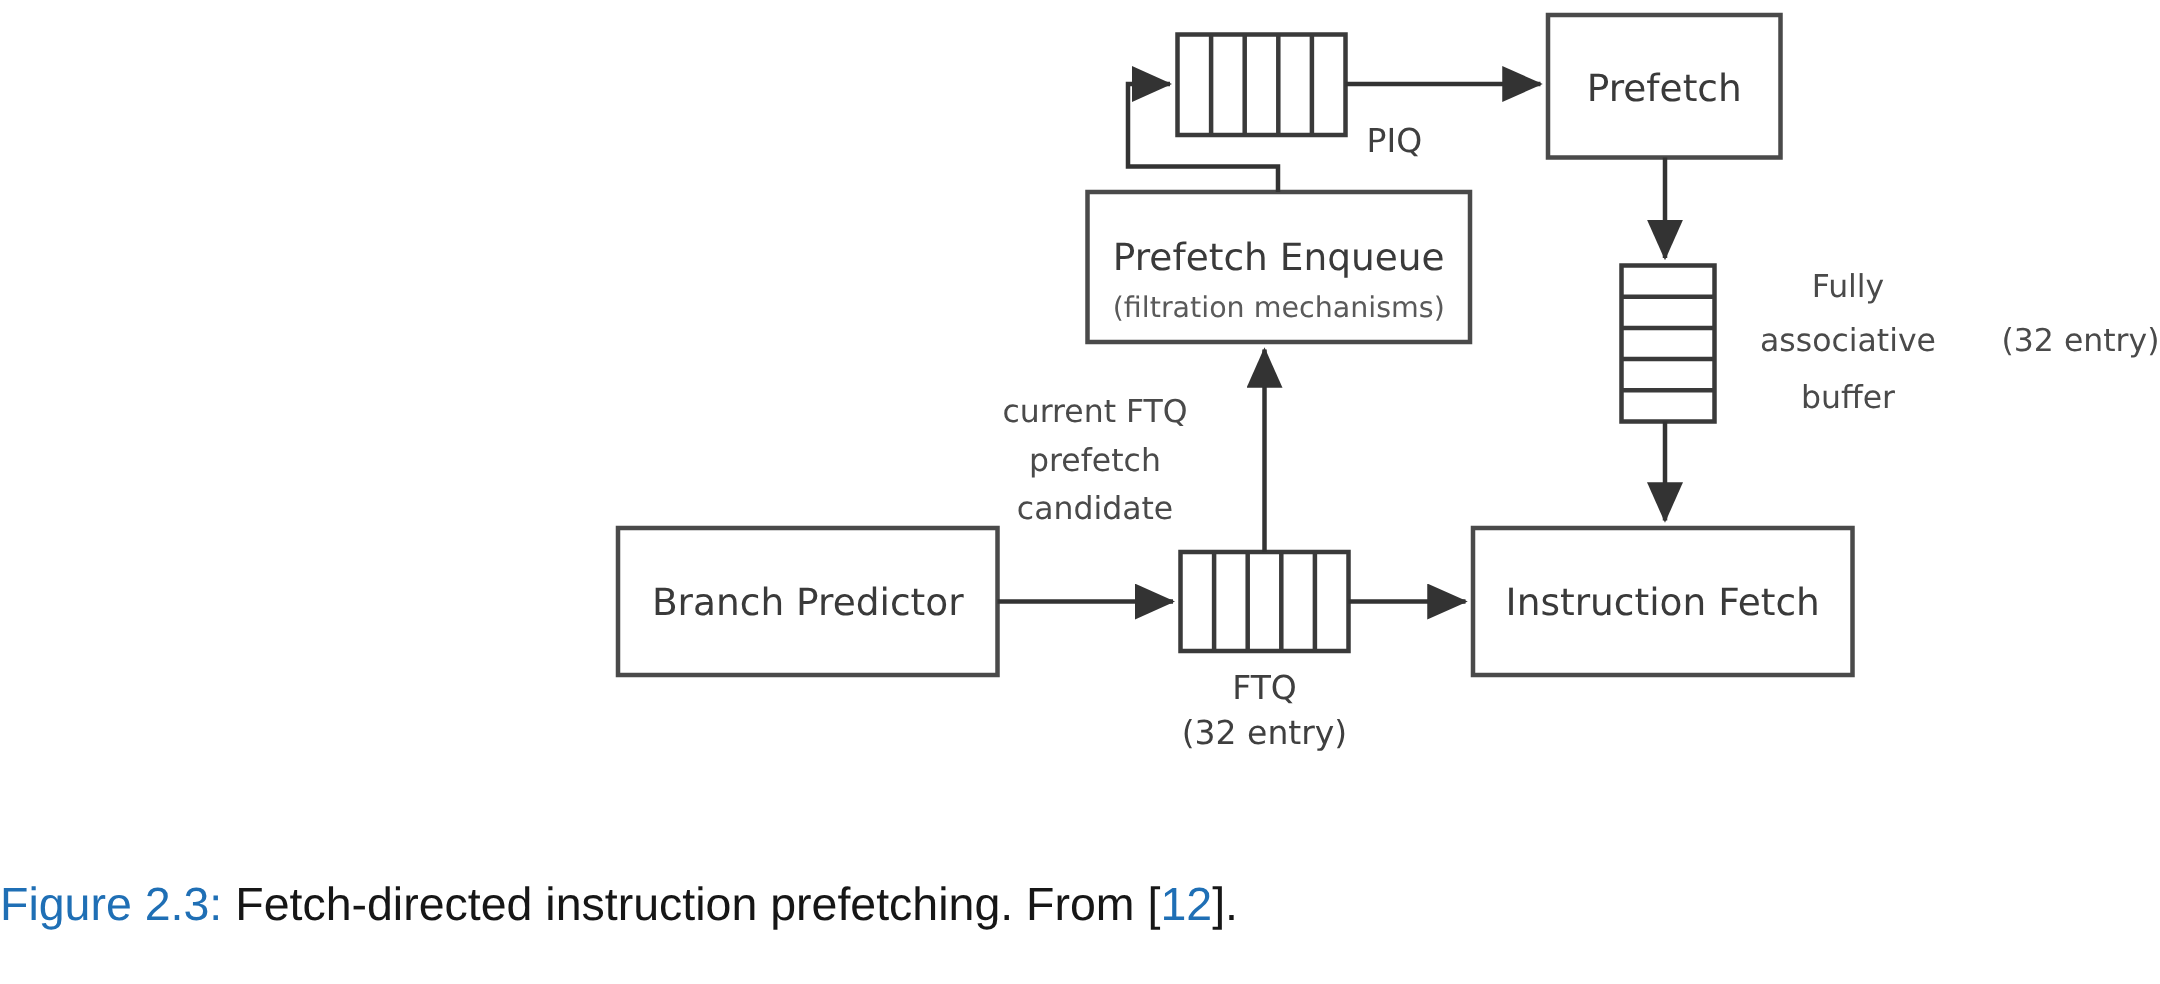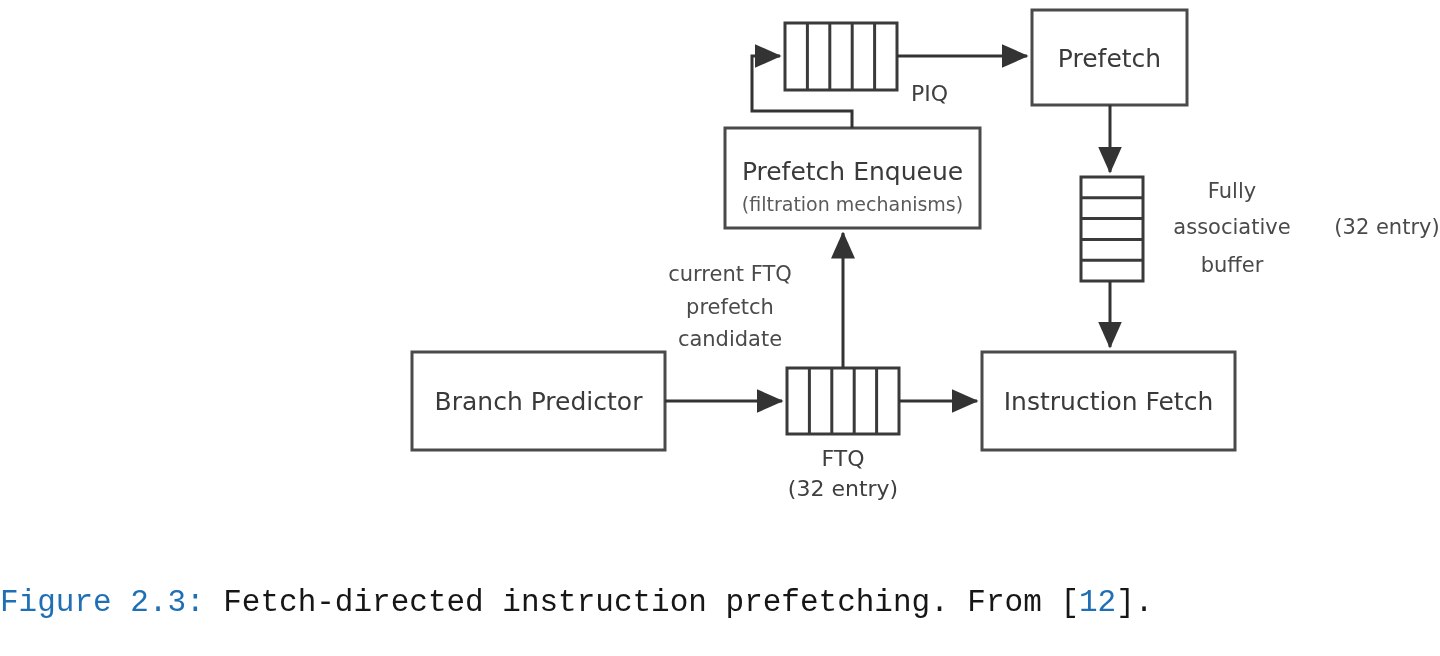--- a/index.html
+++ b/index.html
@@ -25,21 +25,21 @@
     position: absolute;
     left: 0;
     top: 0;
   }
   .cap-wrap {
     position: absolute;
     left: 0;
     top: 584px;
     width: 1440px;
     height: 60px;
-    font-family: Liberation Mono, monospace;
+    font-family: Liberation Sans, sans-serif;
     font-size: 31px;
     color: #1a1a1a;
     line-height: 1.25;
     white-space: nowrap;
   }
   .cap-link {
     color: #1f6fb5;
   }
   .cap-body {
     color: #161616;

